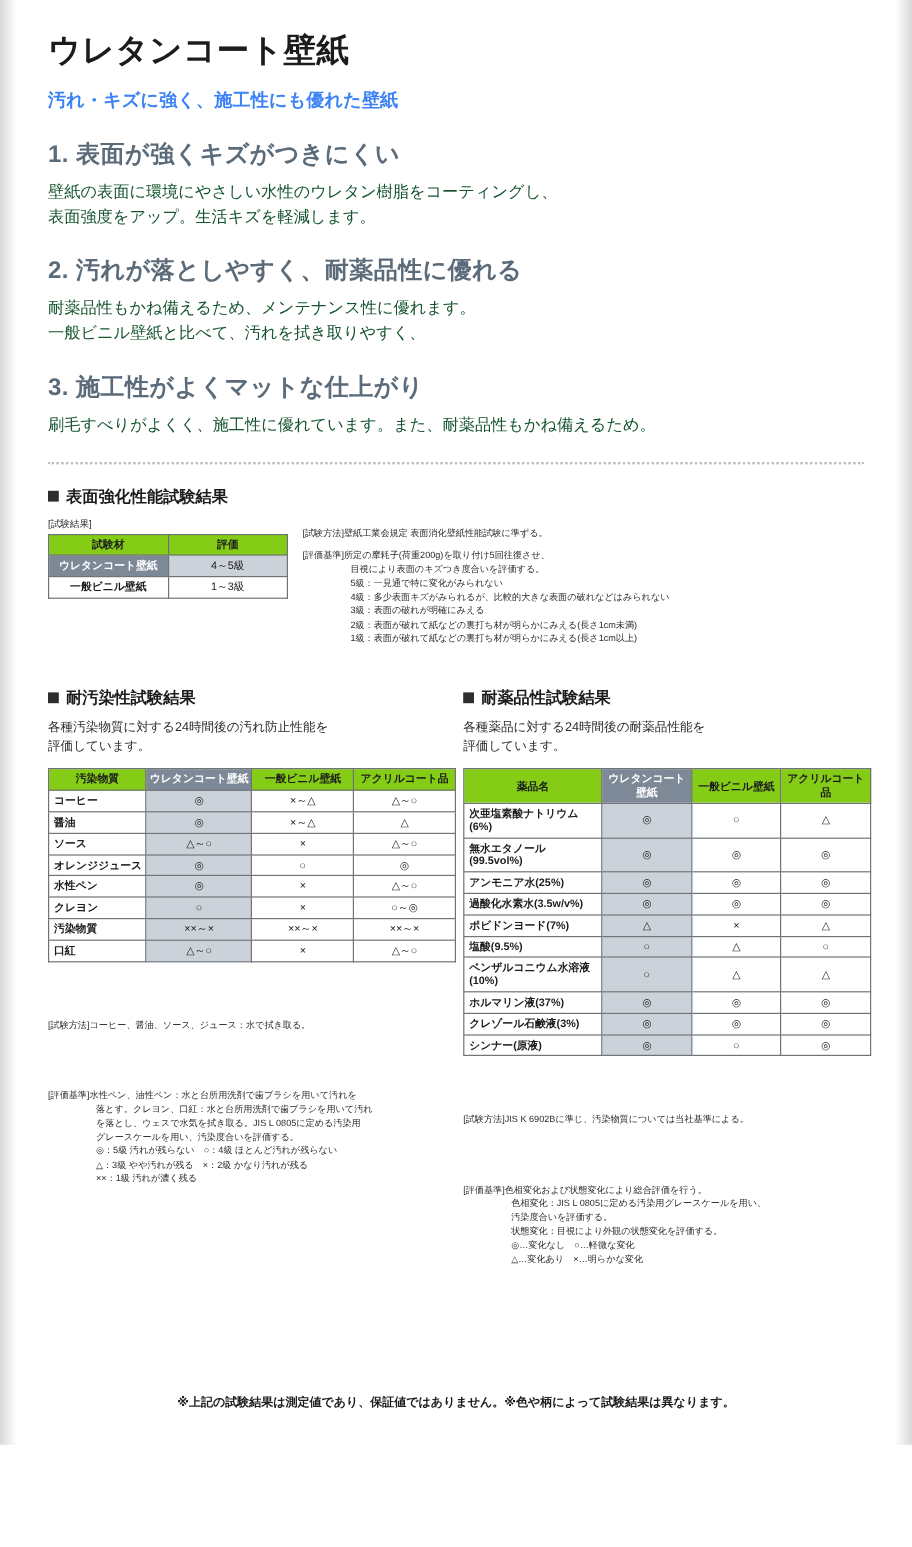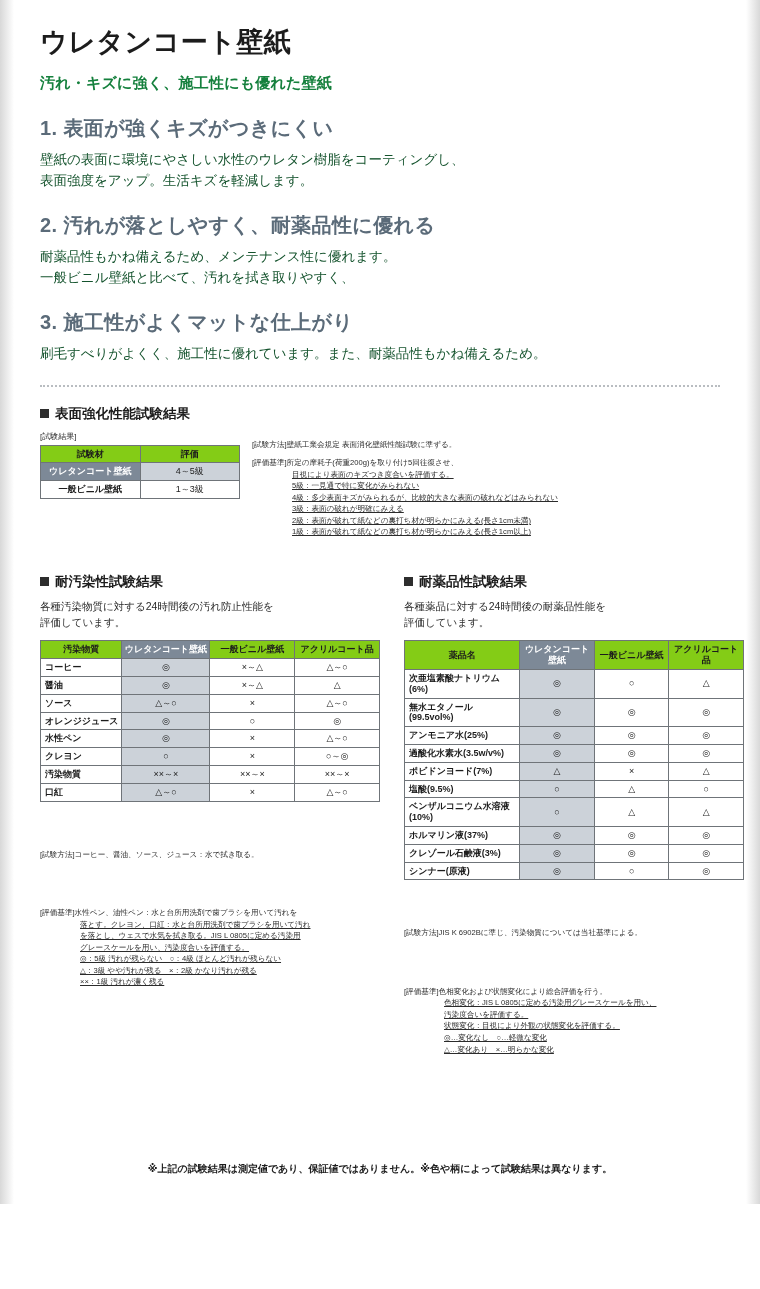--- a/index.html
+++ b/index.html
@@ -30,21 +30,21 @@
     font-size: 27px;
     font-weight: bold;
     letter-spacing: 0.5px;
     margin: 0 0 14px 0;
     color: #1c1c1c;
   }
   .sub-title {
     font-size: 15px;
     font-weight: bold;
     margin: 0 0 22px 0;
-    color: #15803d;
+    color: #3b82f6;
     letter-spacing: 0.2px;
   }
   
   .features {
     padding: 0 40px;
   }
   .feature {
     margin-bottom: 20px;
   }
   .feature-head {
@@ -149,28 +149,28 @@
   }
 
   
   .note {
     font-size: 7.6px;
     line-height: 1.52;
     color: #2b2b2b;
     margin: 0 0 7px 0;
   }
   .note .nl { display: block; }
-  .note .indent { padding-left: 40px; display: block; text-decoration: underline; }
+  .note .indent { padding-left: 40px; display: block; }
   .note-title { font-weight: normal; }
 
   
   .results {
     display: flex;
     padding: 28px 32px 0 40px;
-    gap: 24px;
+    gap: 6px;
   }
   .col { width: 340px; flex: 0 0 auto; }
 
   .legend {
     font-size: 7.6px;
     line-height: 1.55;
     color: #2b2b2b;
     margin-top: 7px;
   }
   .legend .nl { display: block; margin-top: 47px; }

